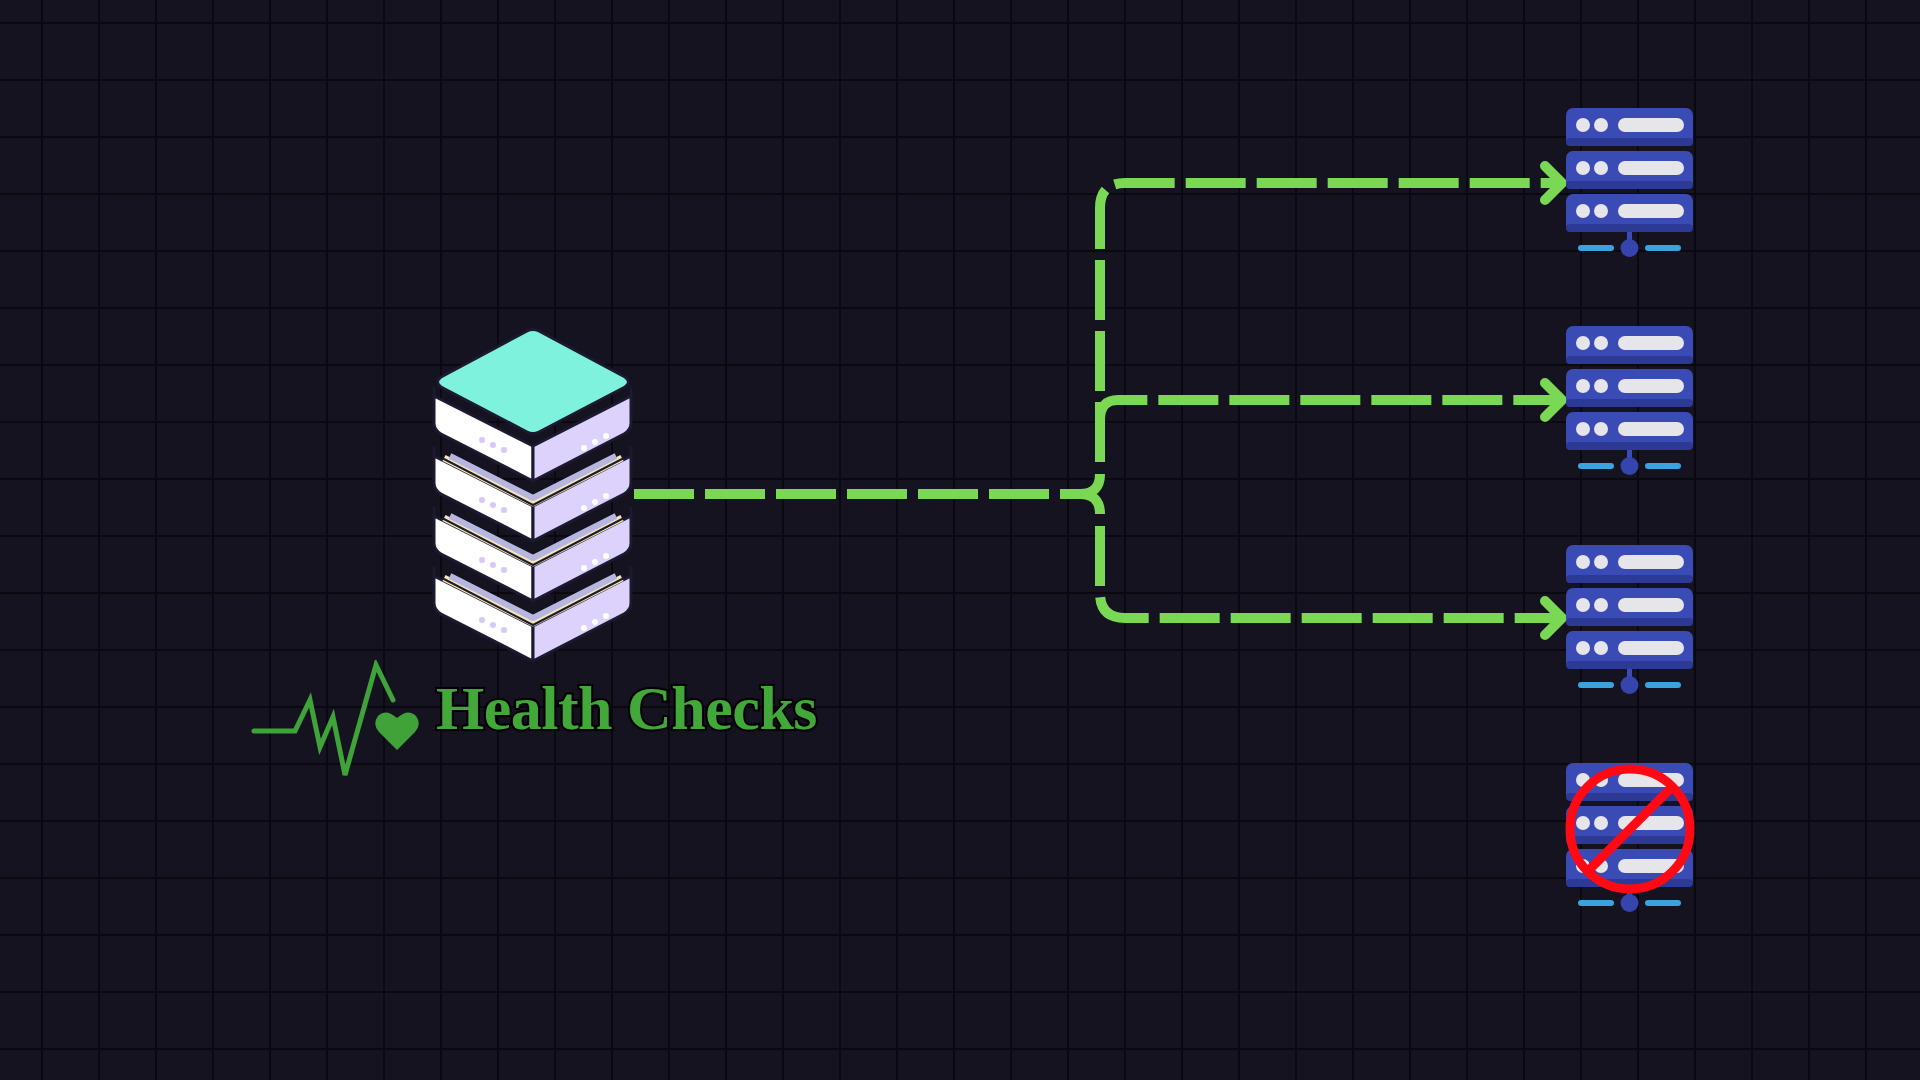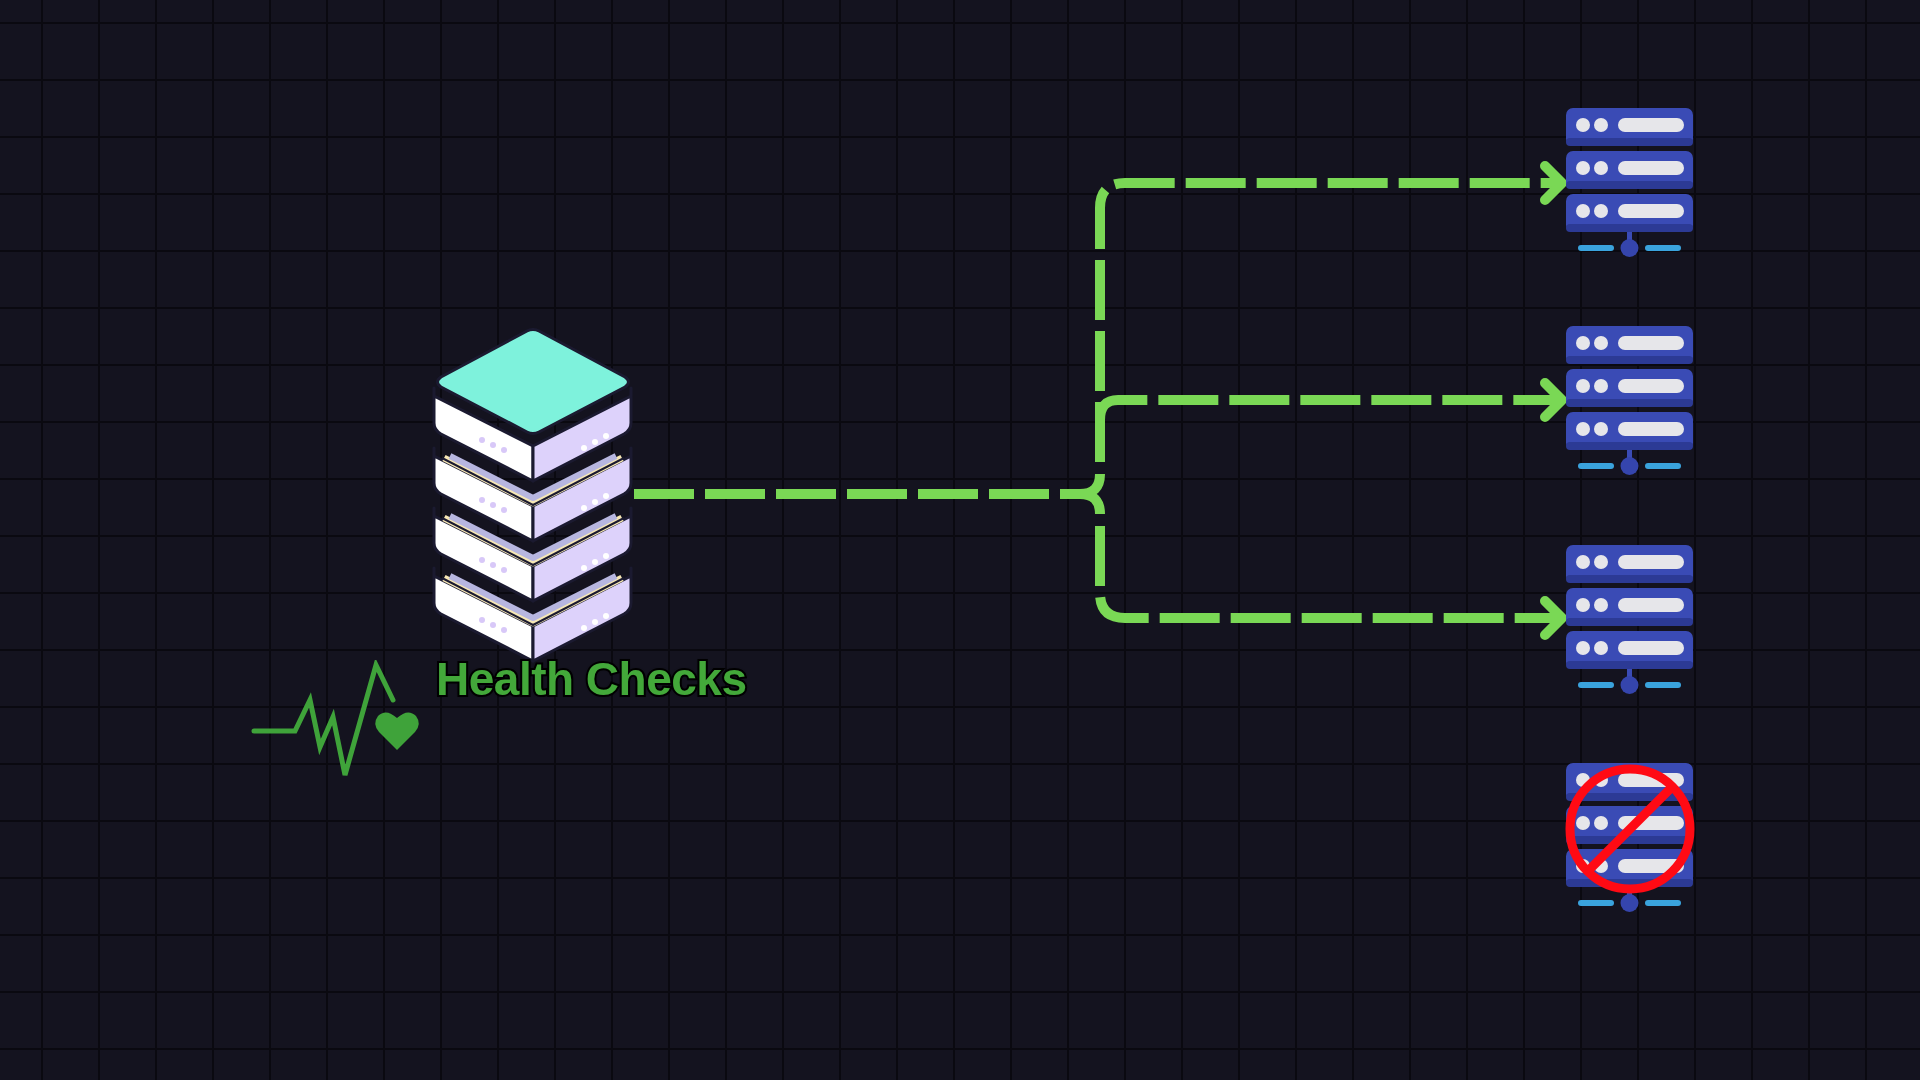--- a/index.html
+++ b/index.html
@@ -10,22 +10,22 @@
       linear-gradient(to right, #0a0910 0, #0a0910 2px, transparent 2px),
       linear-gradient(to bottom, #0a0910 0, #0a0910 2px, transparent 2px);
     background-size: 57px 57px;
     background-position: 41px 22px;
     font-family: "DejaVu Sans", sans-serif;
   }
   .layer { position: absolute; left: 0; top: 0; width: 1920px; height: 1080px; }
   .lb { position: absolute; left: 432px; top: 328px; width: 202px; height: 335px; }
   .server { position: absolute; left: 1562px; width: 136px; height: 150px; }
   .label {
-    position: absolute; left: 436px; top: 652px;
-    font-family: Liberation Sans, sans-serif; font-weight: bold; font-size: 46px;
+    position: absolute; left: 436px; top: 673px;
+    font-family: Liberation Serif, serif; font-weight: bold; font-size: 62px;
     letter-spacing: -0.5px; white-space: nowrap;
     -webkit-text-stroke: 4px #000; paint-order: stroke fill;
     text-shadow: 0 0 3px #000;
   }
   .pulse { position: absolute; left: 248px; top: 660px; width: 180px; height: 125px; }
 </style>
 </head>
 <body>
 
 <svg class="layer" viewBox="0 0 1920 1080" width="1920" height="1080">

